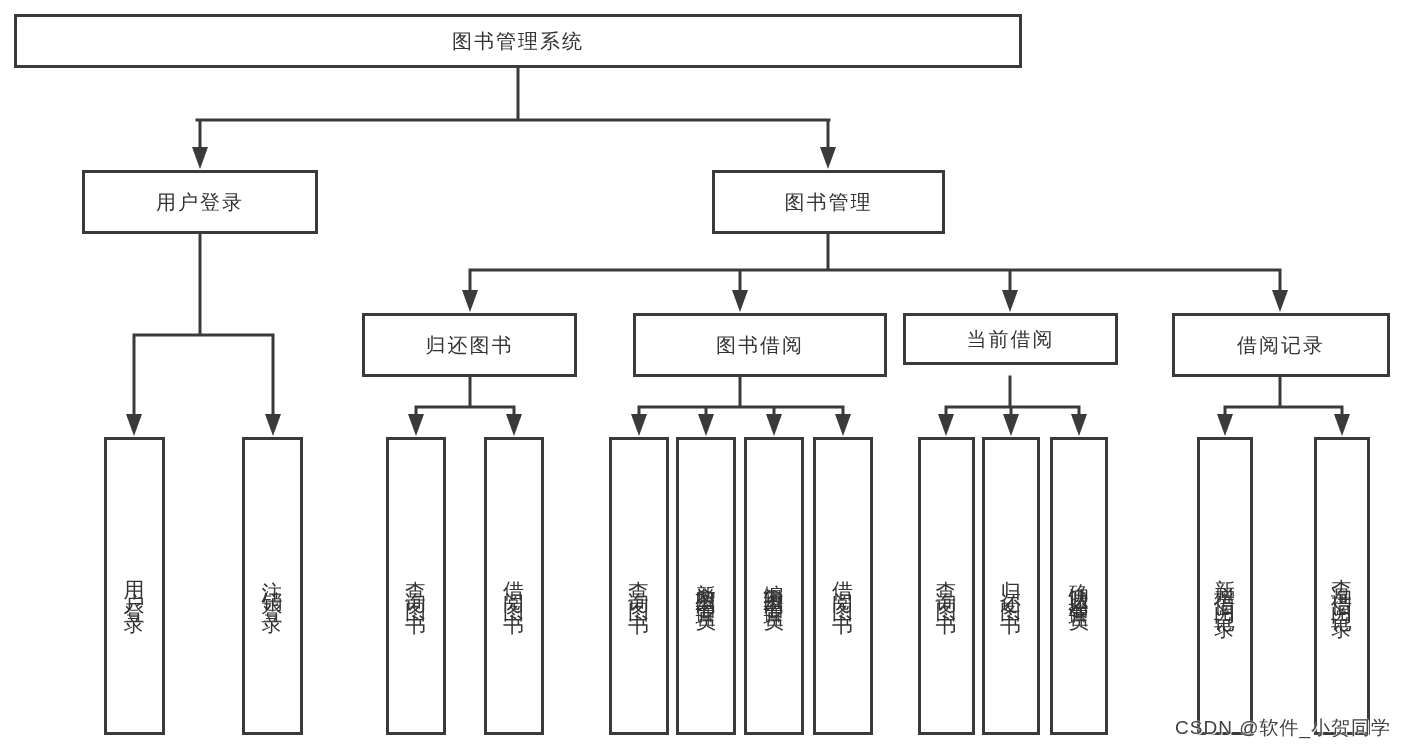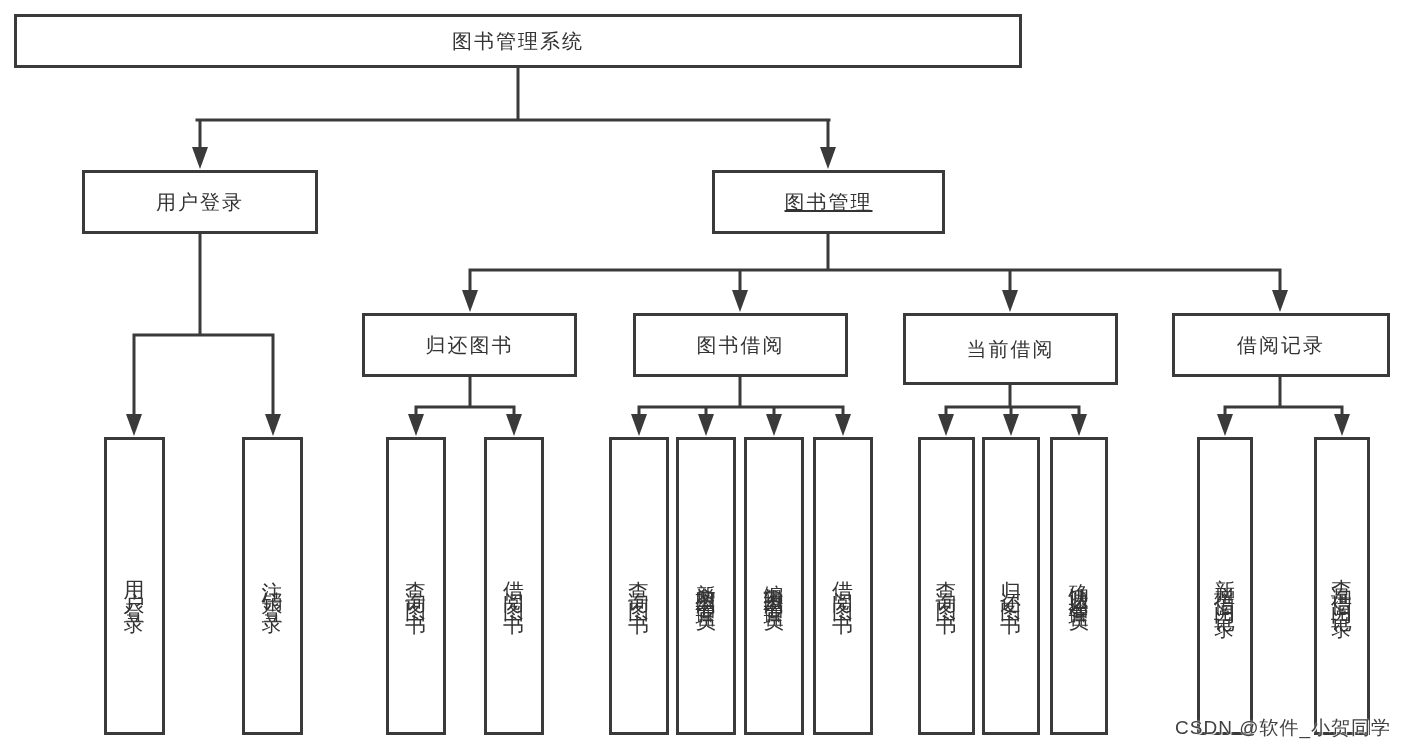--- a/index.html
+++ b/index.html
@@ -81,31 +81,31 @@
     <polygon points="1342,436 1334,414 1350,414" fill="#3a3a3a" stroke="none"></polygon>
   </svg>
 
   <div class="box" style="left:14px;top:14px;width:1008px;height:54px;font-family:Liberation Mono, monospace;">
     <span class="h-label">图书管理系统</span>
   </div>
 
   <div class="box" style="left:82px;top:170px;width:236px;height:64px;">
     <span class="h-label">用户登录</span>
   </div>
-  <div class="box" style="left:712px;top:170px;width:233px;height:64px;text-decoration:underline;">
+  <div class="box" style="left:712px;top:170px;width:233px;height:64px;">
     <span class="h-label">图书管理</span>
   </div>
 
   <div class="box" style="left:362px;top:313px;width:215px;height:64px;">
     <span class="h-label">归还图书</span>
   </div>
-  <div class="box" style="left:633px;top:313px;width:215px;height:64px;">
+  <div class="box" style="left:633px;top:313px;width:254px;height:64px;">
     <span class="h-label">图书借阅</span>
   </div>
-  <div class="box" style="left:903px;top:313px;width:215px;height:72px;">
+  <div class="box" style="left:903px;top:313px;width:215px;height:52px;">
     <span class="h-label">当前借阅</span>
   </div>
   <div class="box" style="left:1172px;top:313px;width:218px;height:64px;">
     <span class="h-label">借阅记录</span>
   </div>
 
   <div class="box leaf" style="left:104px;top:437px;width:61px;height:298px;">
     <span class="vtext">用户登录</span>
   </div>
   <div class="box leaf" style="left:242px;top:437px;width:61px;height:298px;">

